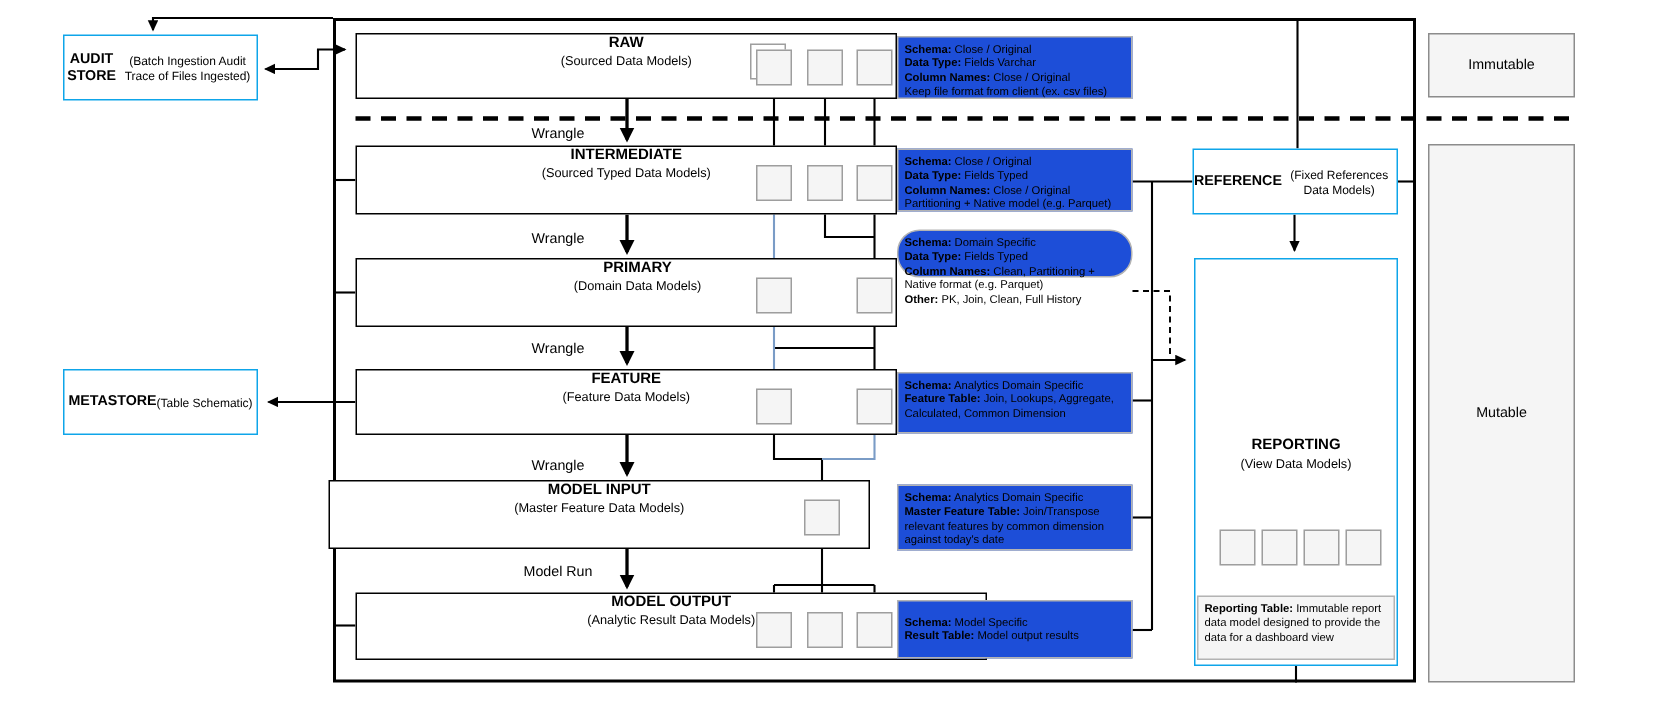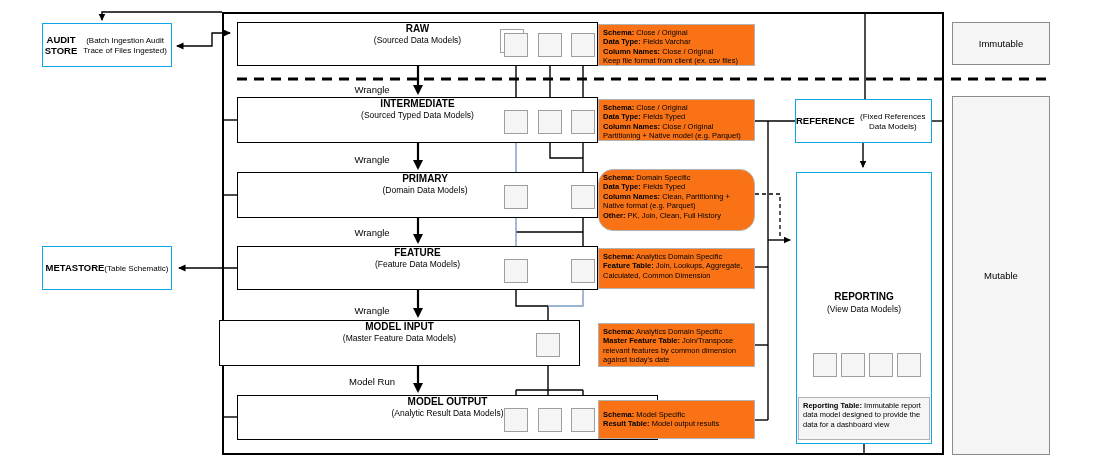--- a/index.html
+++ b/index.html
@@ -11,21 +11,21 @@
        display:flex;flex-direction:row;align-items:center;justify-content:center;
        text-align:center;}
   .box .t{font-weight:bold;font-size:9.5px;line-height:1.2;}
   .box .s{font-size:8px;line-height:1.2;margin-top:1px;}
 
   .stage{position:absolute;box-sizing:border-box;background:#fff;border:1px solid #000;
          display:flex;flex-direction:column;align-items:center;text-align:center;}
   .stage .st-t{font-weight:bold;font-size:10px;line-height:1.2;}
   .stage .st-s{font-size:8.5px;line-height:1.2;}
 
-  .schema{position:absolute;box-sizing:border-box;width:157px;background:#f97316;
+  .schema{position:absolute;box-sizing:border-box;width:157px;background:#1d4ed8;
           border:1px solid #b3b3b3;padding:3px 4px 2px 4px;font-size:7.5px;line-height:1.26;}
   .schema b{font-weight:bold;}
 
   .sq{position:absolute;width:24px;height:24px;box-sizing:border-box;
       background:#f5f5f5;border:1px solid #9e9e9e;}
   .ghost{background:#fff;}
 
   .zone{position:absolute;box-sizing:border-box;background:#f5f5f5;border:1px solid #8c8c8c;
         display:flex;align-items:center;justify-content:center;font-size:9.5px;}
 
@@ -216,21 +216,21 @@
     <div><b>Data Type:</b><span> Fields Varchar</span></div>
     <div><b>Column Names:</b><span> Close / Original</span></div>
     <div><b></b><span>Keep file format from client (ex. csv files)</span></div>
   </div>
   <div class="schema" style="left:598px;top:99px;height:42px;">
     <div><b>Schema:</b><span> Close / Original</span></div>
     <div><b>Data Type:</b><span> Fields Typed</span></div>
     <div><b>Column Names:</b><span> Close / Original</span></div>
     <div><b></b><span>Partitioning + Native model (e.g. Parquet)</span></div>
   </div>
-  <div class="schema" style="left:598px;top:169px;height:62px;border-radius:15px;">
+  <div class="schema" style="left:598px;top:153px;height:32px;border-radius:15px;">
     <div><b>Schema:</b><span> Domain Specific</span></div>
     <div><b>Data Type:</b><span> Fields Typed</span></div>
     <div><b>Column Names:</b><span> Clean, Partitioning + Native format (e.g. Parquet)</span></div>
     <div><b>Other:</b><span> PK, Join, Clean, Full History</span></div>
   </div>
   <div class="schema" style="left:598px;top:248px;height:41px;">
     <div><b>Schema:</b><span> Analytics Domain Specific</span></div>
     <div><b>Feature Table:</b><span> Join, Lookups, Aggregate, Calculated, Common Dimension</span></div>
   </div>
   <div class="schema" style="left:598px;top:323px;height:44px;">

